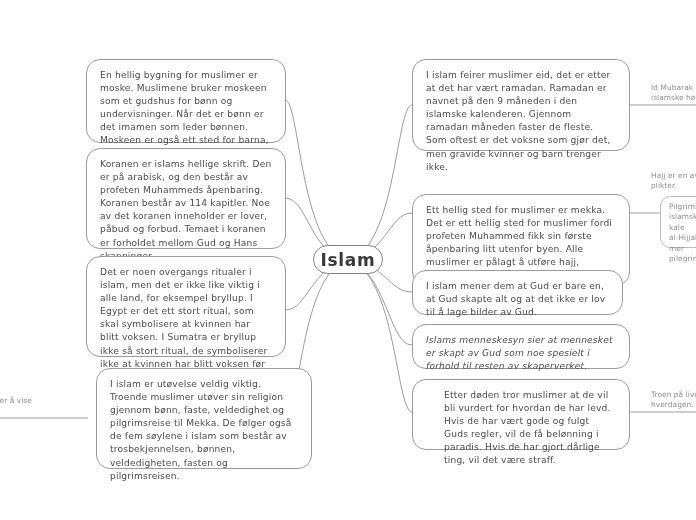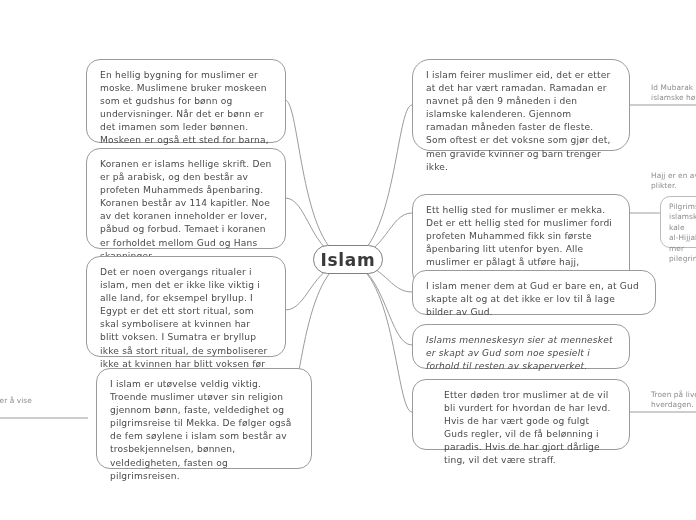--- a/index.html
+++ b/index.html
@@ -119,29 +119,29 @@
   </div>
 
   <div class="node" style="left:96px; top:368px; width:216px; height:101px;">
     <span class="node-text">I islam er utøvelse veldig viktig. Troende muslimer utøver sin religion gjennom bønn, faste, veldedighet og pilgrimsreise til Mekka. De følger også de fem søylene i islam som består av trosbekjennelsen, bønnen, veldedigheten, fasten og pilgrimsreisen.</span>
   </div>
 
   <div class="central" style="left:313px; top:245px; width:70px; height:29px;">
     <span>Islam</span>
   </div>
 
-  <div class="node" style="left:412px; top:59px; width:218px; height:92px;border-radius:18px;">
+  <div class="node" style="left:412px; top:59px; width:218px; height:92px;">
     <span class="node-text">I islam feirer muslimer eid, det er etter at det har vært ramadan. Ramadan er navnet på den 9 måneden i den islamske kalenderen. Gjennom ramadan måneden faster de fleste. Som oftest er det voksne som gjør det, men gravide kvinner og barn trenger ikke.</span>
   </div>
 
   <div class="node" style="left:412px; top:170px; width:218px; height:92px;margin-top:24px;">
     <span class="node-text">Ett hellig sted for muslimer er mekka. Det er ett hellig sted for muslimer fordi profeten Muhammed fikk sin første åpenbaring litt utenfor byen. Alle muslimer er pålagt å utføre hajj, pilgrimsferden til mekka minst en gang i livet.</span>
   </div>
 
-  <div class="node" style="left:412px; top:270px; width:244px; height:45px;">
+  <div class="node" style="left:412px; top:270px; width:211px; height:45px;">
     <span class="node-text">I islam mener dem at Gud er bare en, at Gud skapte alt og at det ikke er lov til å lage bilder av Gud.</span>
   </div>
 
   <div class="node" style="left:412px; top:324px; width:218px; height:45px;font-style:italic;">
     <span class="node-text">Islams menneskesyn sier at mennesket er skapt av Gud som noe spesielt i forhold til resten av skaperverket.</span>
   </div>
 
   <div class="node" style="left:412px; top:379px; width:218px; height:71px;padding-left:31px;">
     <span class="node-text">Etter døden tror muslimer at de vil bli vurdert for hvordan de har levd. Hvis de har vært gode og fulgt Guds regler, vil de få belønning i paradis. Hvis de har gjort dårlige ting, vil det være straff.</span>
   </div>

